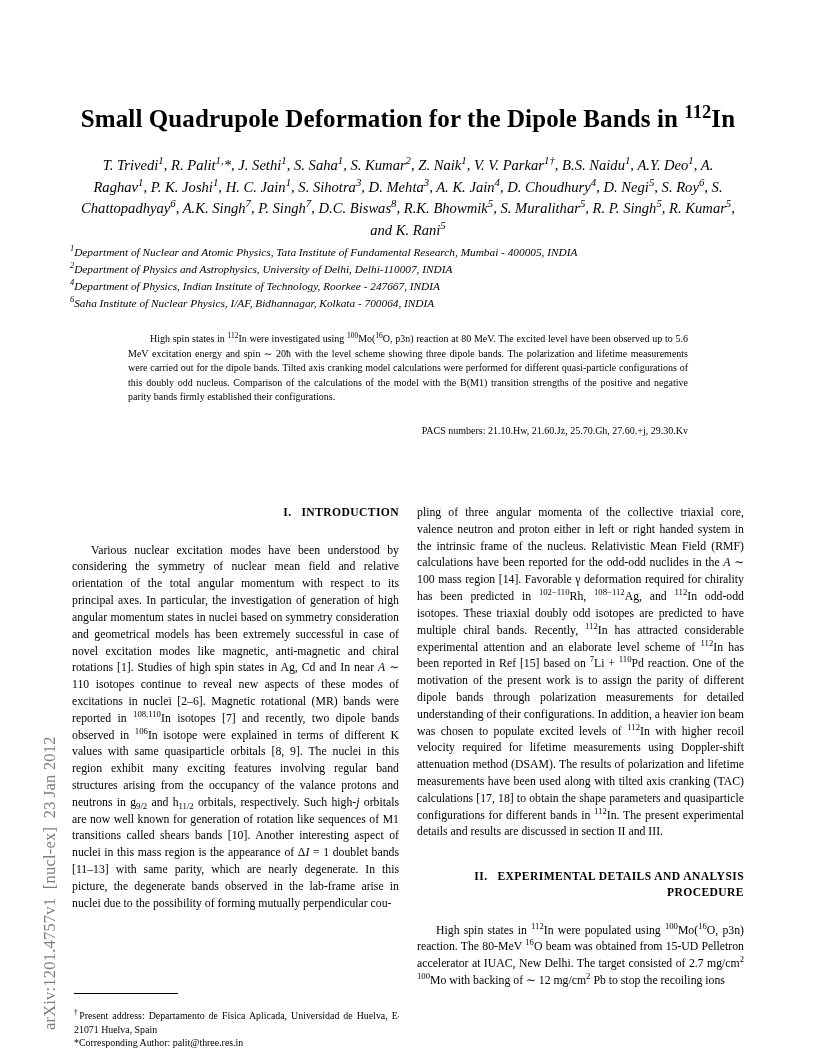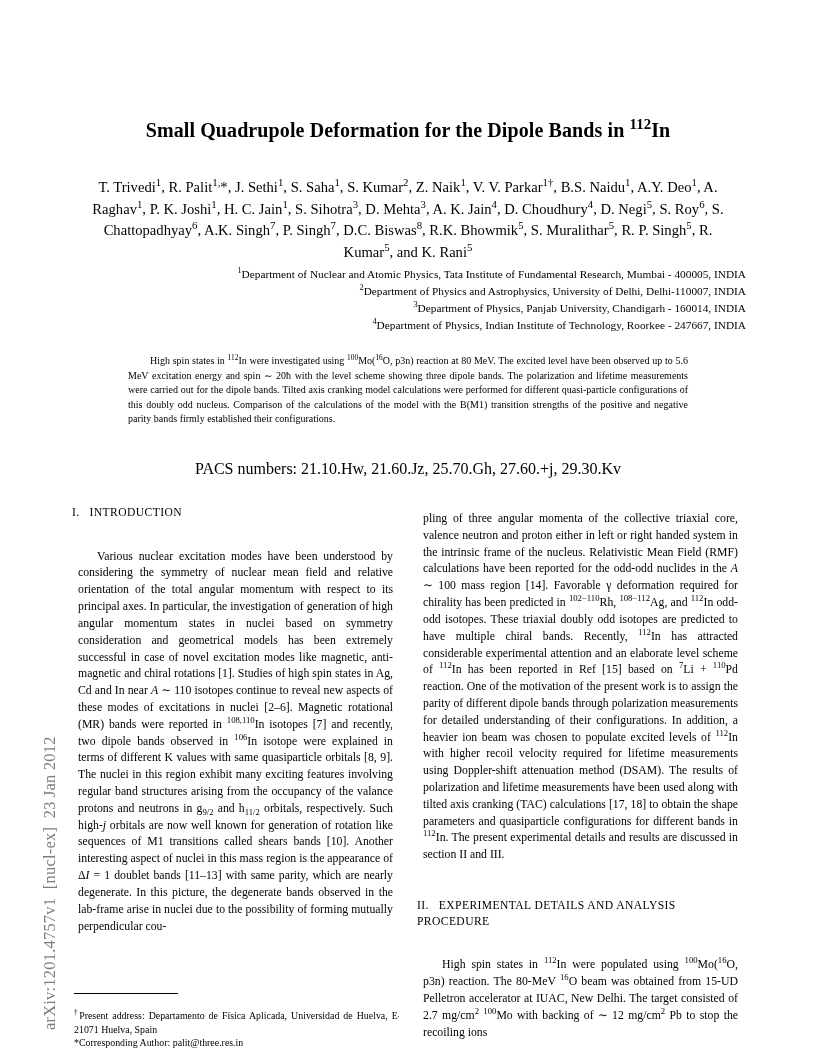--- a/index.html
+++ b/index.html
@@ -44,42 +44,44 @@
     position: absolute;
     left: 70px;
     top: 0;
     width: 676px;
     height: 1056px;
   }
 
   
   #title {
     text-align: center;
-    font-size: 20px;
+    font-size: 25px;
     font-weight: bold;
-    margin: 18px;
+    margin: 4px;
     padding-top: 100px;
     letter-spacing: 0.1px;
     line-height: 1.2;
   }
 
   
   #authors {
     text-align: center;
     font-size: 14.6px;
     line-height: 1.48;
     margin: 0;
     padding-top: 17px;
     padding-left: 8px;
     padding-right: 8px;
+    font-style: italic;
   }
 
   
   #affiliations {
-    text-align: right;
+    text-align: left;
+    font-style: italic;
     font-size: 11.3px;
     line-height: 1.485;
     margin: 0;
     padding-top: 3px;
   }
   #affiliations .aff {
     display: block;
     white-space: nowrap;
   }
 
@@ -89,26 +91,26 @@
     padding-top: 21px;
     width: 560px;
     font-size: 10px;
     line-height: 1.44;
     text-align: justify;
     text-indent: 22px;
     hyphens: auto;
   }
 
   #pacs {
-    margin: 16px auto;
+    margin: 4px auto;
     padding-top: 16px;
     width: 560px;
-    font-size: 16px;
+    font-size: 10px;
     line-height: 1.4;
-    text-align: center;
+    text-align: right;
   }
 
   
   #body-cols {
     position: absolute;
     left: 0px;
     top: 505px;
     width: 676px;
     height: 551px;
   }
@@ -116,35 +118,35 @@
     position: absolute;
     top: 0;
     width: 327px;
     height: 551px;
     overflow: hidden;
   }
   .col.left  { left: 2px; }
   .col.right { left: 347px; }
 
   .sec-head {
-    text-align: left;
-    font-weight: normal;
+    text-align: right;
+    font-weight: bold;
     font-size: 11.6px;
     letter-spacing: 0.4px;
     line-height: 1.35;
     margin: 0;
   }
   .sec-head .num { margin-right: 10px; }
 
   .para {
     font-size: 11.75px;
     line-height: 1.432;
     text-align: justify;
     text-indent: 19px;
-    margin: 6px;
+    margin: 0;
     hyphens: auto;
   }
   .para.cont { text-indent: 0; }
   .sp-22 { height: 22px; }
   .sp-28 { height: 28px; }
 
   
   #footnote-rule {
     position: absolute;
     left: 2px;
@@ -179,22 +181,22 @@
 
   <h1 id="title">Small Quadrupole Deformation for the Dipole Bands in <sup>112</sup>In</h1>
 
   <div id="authors">
     T. Trivedi<sup>1</sup>, R. Palit<sup>1,</sup>*, J. Sethi<sup>1</sup>, S. Saha<sup>1</sup>, S. Kumar<sup>2</sup>, Z. Naik<sup>1</sup>, V. V. Parkar<sup>1†</sup>, B.S. Naidu<sup>1</sup>, A.Y. Deo<sup>1</sup>, A. Raghav<sup>1</sup>, P. K. Joshi<sup>1</sup>, H. C. Jain<sup>1</sup>, S. Sihotra<sup>3</sup>, D. Mehta<sup>3</sup>, A. K. Jain<sup>4</sup>, D. Choudhury<sup>4</sup>, D. Negi<sup>5</sup>, S. Roy<sup>6</sup>, S. Chattopadhyay<sup>6</sup>, A.K. Singh<sup>7</sup>, P. Singh<sup>7</sup>, D.C. Biswas<sup>8</sup>, R.K. Bhowmik<sup>5</sup>, S. Muralithar<sup>5</sup>, R. P. Singh<sup>5</sup>, R. Kumar<sup>5</sup>, and K. Rani<sup>5</sup>
   </div>
 
   <div id="affiliations">
     <span class="aff"><sup>1</sup>Department of Nuclear and Atomic Physics, Tata Institute of Fundamental Research, Mumbai - 400005, INDIA</span>
     <span class="aff"><sup>2</sup>Department of Physics and Astrophysics, University of Delhi, Delhi-110007, INDIA</span>
-    <span class="aff"><sup>3</sup>Department of Physics, Panjab University, Chandigarh - 160014, INDIA</span>
     <span class="aff"><sup>4</sup>Department of Physics, Indian Institute of Technology, Roorkee - 247667, INDIA</span>
+    <span class="aff"><sup>6</sup>Saha Institute of Nuclear Physics, I/AF, Bidhannagar, Kolkata - 700064, INDIA</span>
   </div>
 
   <div id="abstract">High spin states in <sup>112</sup>In were investigated using <sup>100</sup>Mo(<sup>16</sup>O, p3n) reaction at 80 MeV. The excited level have been observed up to 5.6 MeV excitation energy and spin ∼ 20ħ with the level scheme showing three dipole bands. The polarization and lifetime measurements were carried out for the dipole bands. Tilted axis cranking model calculations were performed for different quasi-particle configurations of this doubly odd nucleus. Comparison of the calculations of the model with the B(M1) transition strengths of the positive and negative parity bands firmly established their configurations.</div>
 
   <div id="pacs">PACS numbers: 21.10.Hw, 21.60.Jz, 25.70.Gh, 27.60.+j, 29.30.Kv</div>
 
   <div id="body-cols">
 
     <div class="col left">
       <div class="sec-head"><span class="num">I.</span><span>INTRODUCTION</span></div>

